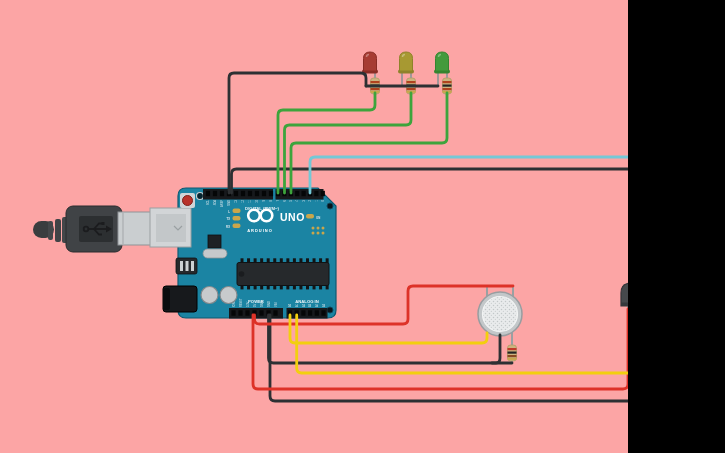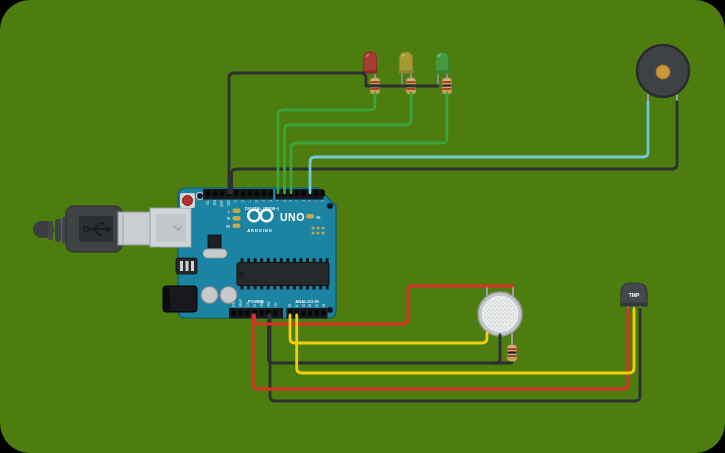--- a/index.html
+++ b/index.html
@@ -1,17 +1,17 @@
 <!DOCTYPE html>
 <html><head>
 <meta charset="utf-8">
 <style>
   html,body{margin:0;padding:0;background:#000;}
-  #stage{position:relative;width:725px;height:453px;background:#4d7c0f;overflow:hidden;
-         font-family:"Liberation Sans", sans-serif;border-radius:30px;}
+  #stage{position:relative;width:628px;height:453px;background:#fca5a5;overflow:hidden;
+         font-family:"Liberation Sans", sans-serif;}
   svg text{font-family:"Liberation Sans", sans-serif;}
 </style>
 </head>
 <body>
 
 <div id="stage">
 <svg id="cv" width="725" height="453" viewBox="0 0 725 453">
   <defs>
     <pattern id="mesh" width="4" height="4" patternUnits="userSpaceOnUse">
       <rect width="4" height="4" fill="#e9ebec"></rect>

